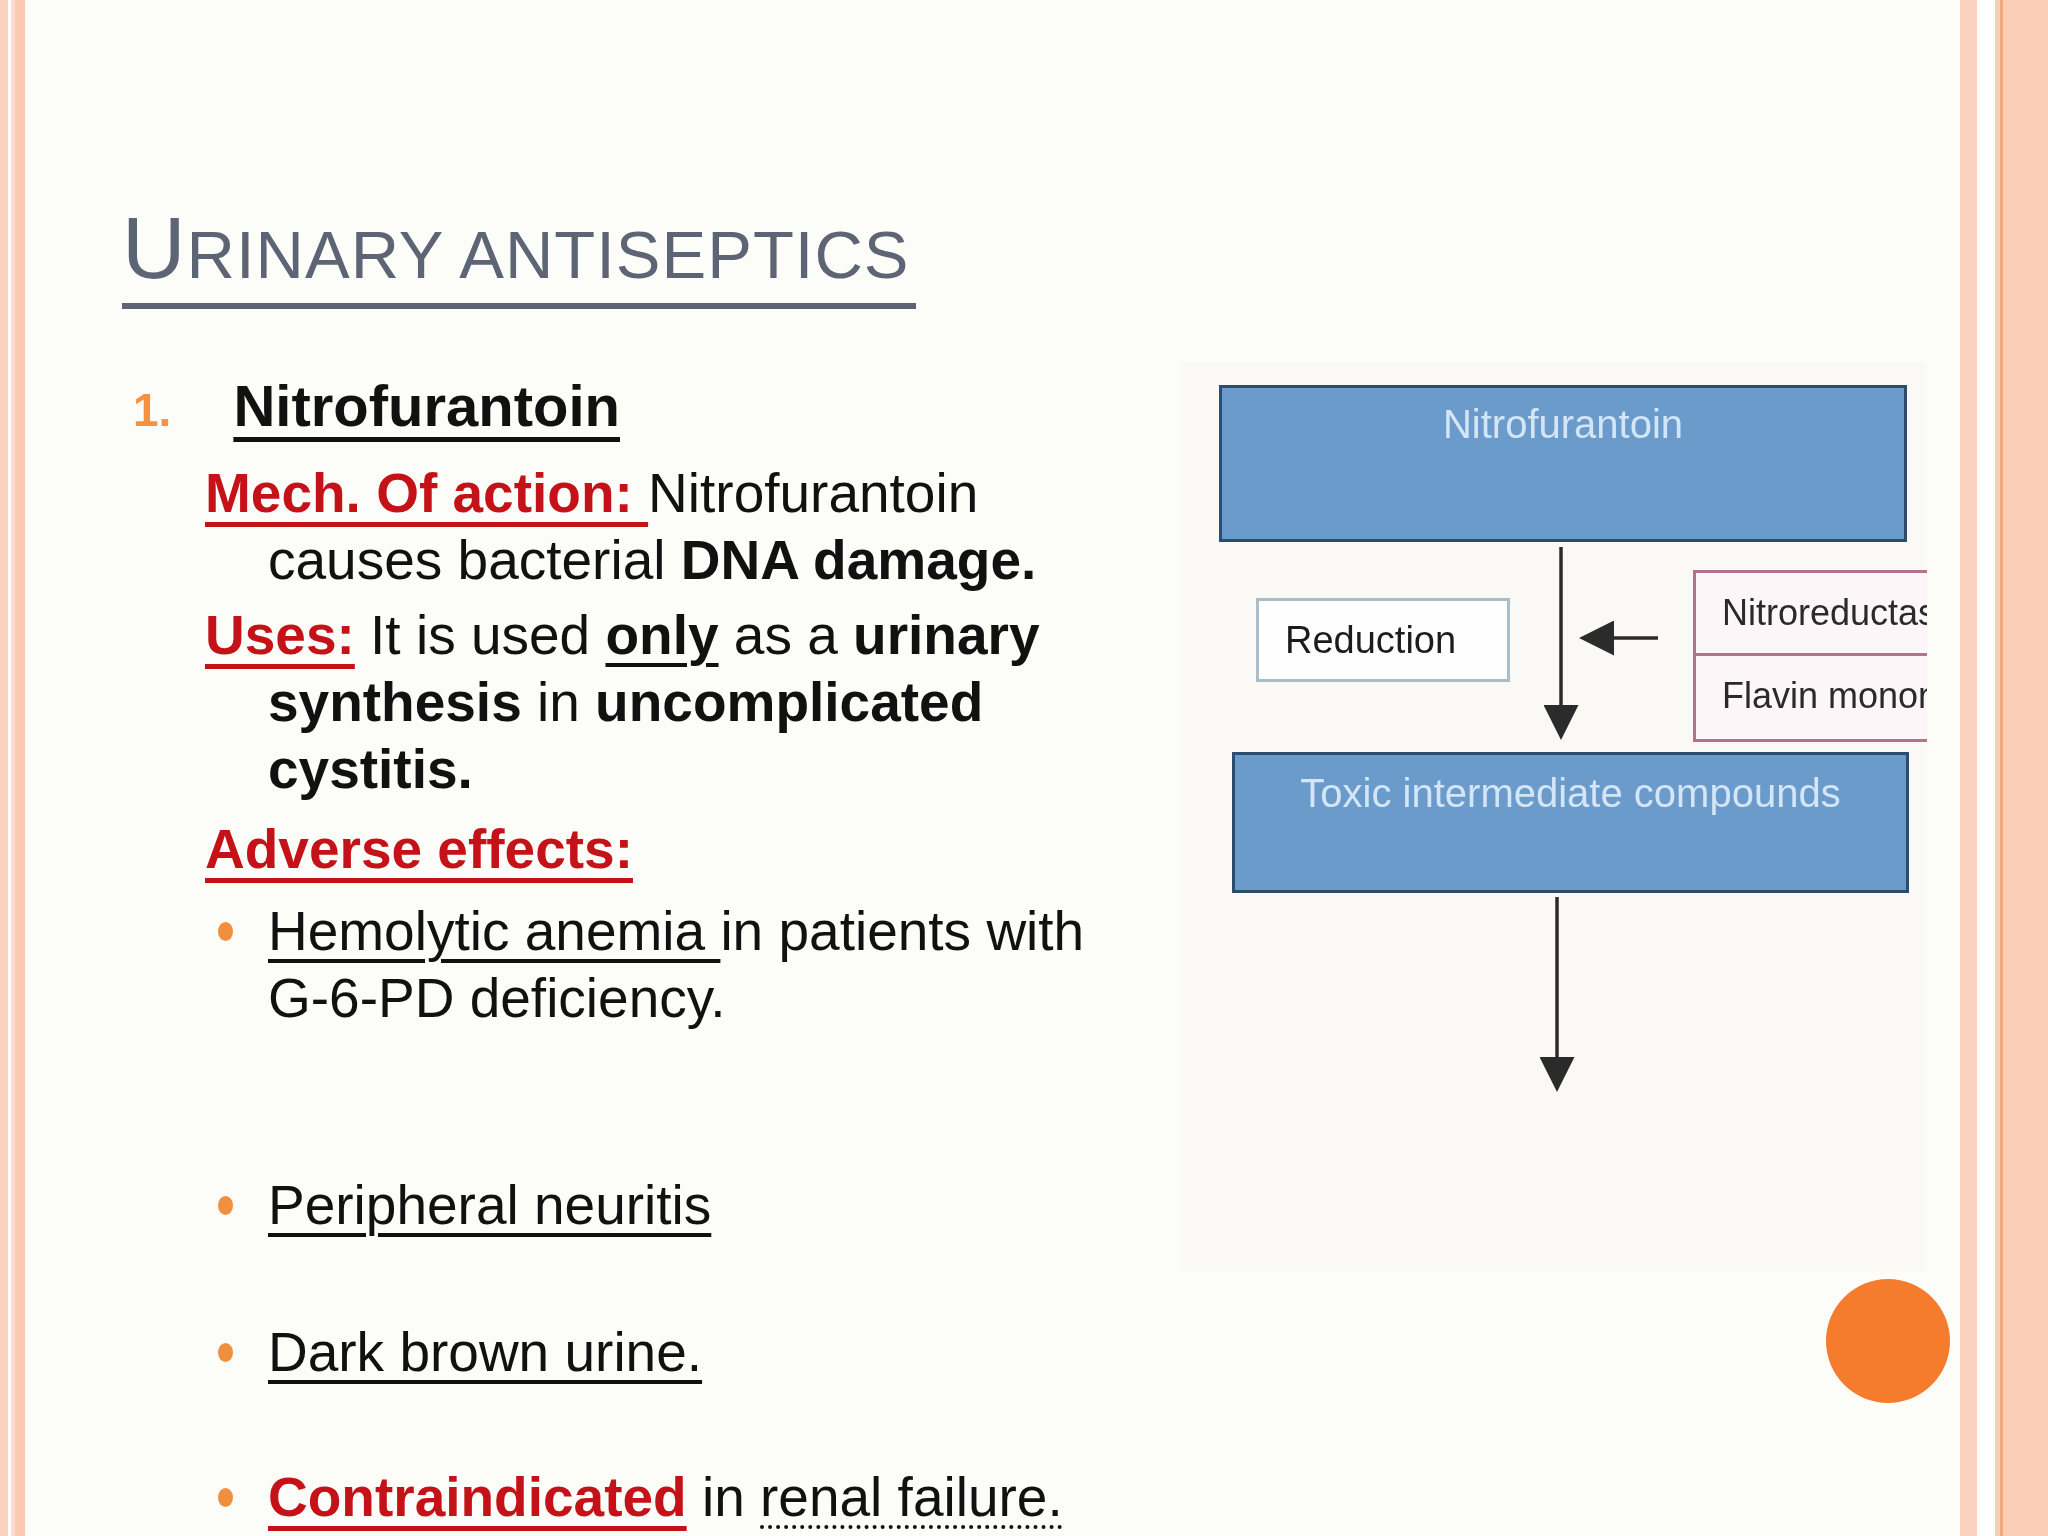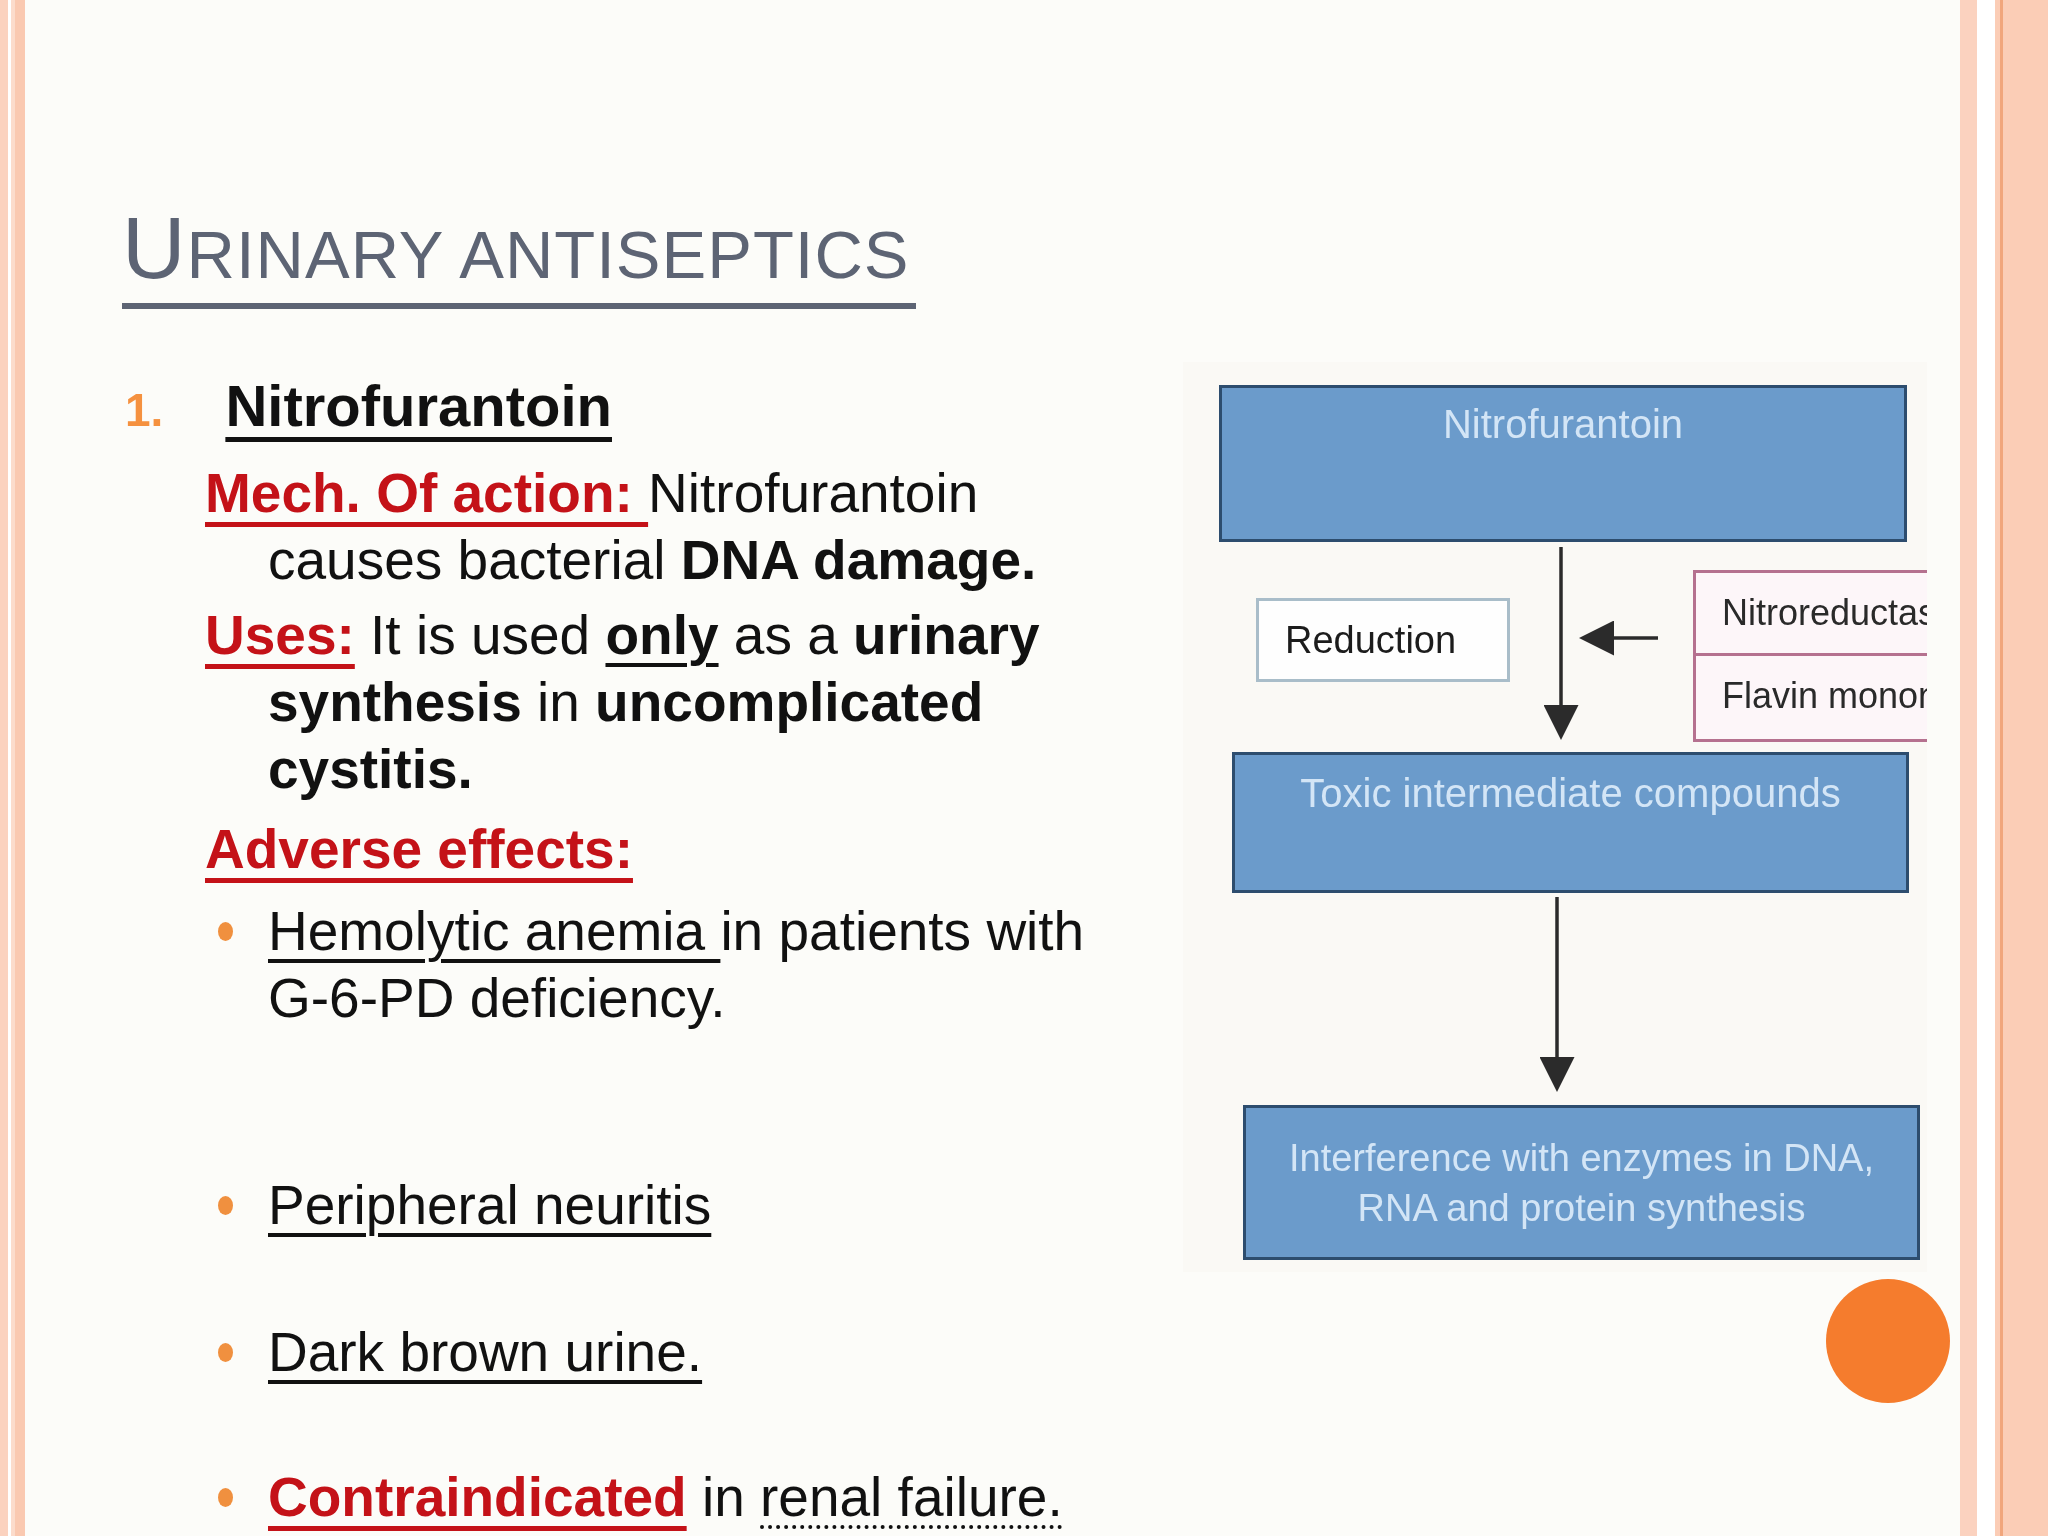--- a/index.html
+++ b/index.html
@@ -29,21 +29,21 @@
   .title .rest{font-size:67px;vertical-align:baseline;}
 
   .para{position:absolute;left:120px;width:1075px;font-size:55px;line-height:67px;}
   .hang{padding-left:148px;text-indent:-63px;}
   .b{font-weight:bold;}
   .red{color:#c41218;font-weight:bold;text-decoration:underline;
        text-decoration-thickness:5px;text-underline-offset:10px;}
   .u{text-decoration:underline;text-decoration-thickness:4px;text-underline-offset:9px;}
   .udot{text-decoration:underline dotted;text-decoration-thickness:4px;text-underline-offset:9px;}
 
-  .drugline{white-space:nowrap;}
+  .drugline{white-space:nowrap;margin-left:8px;}
   .num{color:#f5913f;font-weight:bold;font-size:46px;padding-left:5px;}
   .drug{font-weight:bold;font-size:58px;margin-left:62px;
         text-decoration:underline;text-decoration-thickness:5px;text-underline-offset:11px;}
 
   .li{padding-left:148px;position:relative;}
   .dot{position:absolute;left:98px;top:24px;width:15px;height:19px;
        border-radius:50%;background:#f0903f;}
 
   .photo{position:absolute;left:1183px;top:362px;width:744px;height:910px;background:#faf9f5;}
   .bluebox{
@@ -141,24 +141,20 @@
     <div class="enzyme">
       <div class="row row1">Nitroreductas</div>
       <div class="row">Flavin monon</div>
     </div>
   </div>
 
   <div class="bluebox bx-toxic">
     <span>Toxic intermediate compounds</span>
   </div>
 
-  <div class="bluebox bx-interf">
-    <div>Interference with enzymes in DNA,</div>
-    <div>RNA and protein synthesis</div>
-  </div>
 
   <svg class="arrows">
     <defs>
       <marker id="ah" markerWidth="10" markerHeight="10" refX="8" refY="5" orient="auto">
         <path d="M0,0 L10,5 L0,10 z" fill="#2b2b2b"></path>
       </marker>
     </defs>
     <line x1="1561" y1="547" x2="1561" y2="733" stroke="#2b2b2b" stroke-width="3.5" marker-end="url(#ah)"></line>
     <line x1="1658" y1="638" x2="1586" y2="638" stroke="#2b2b2b" stroke-width="3.5" marker-end="url(#ah)"></line>
     <line x1="1557" y1="897" x2="1557" y2="1085" stroke="#2b2b2b" stroke-width="3.5" marker-end="url(#ah)"></line>

